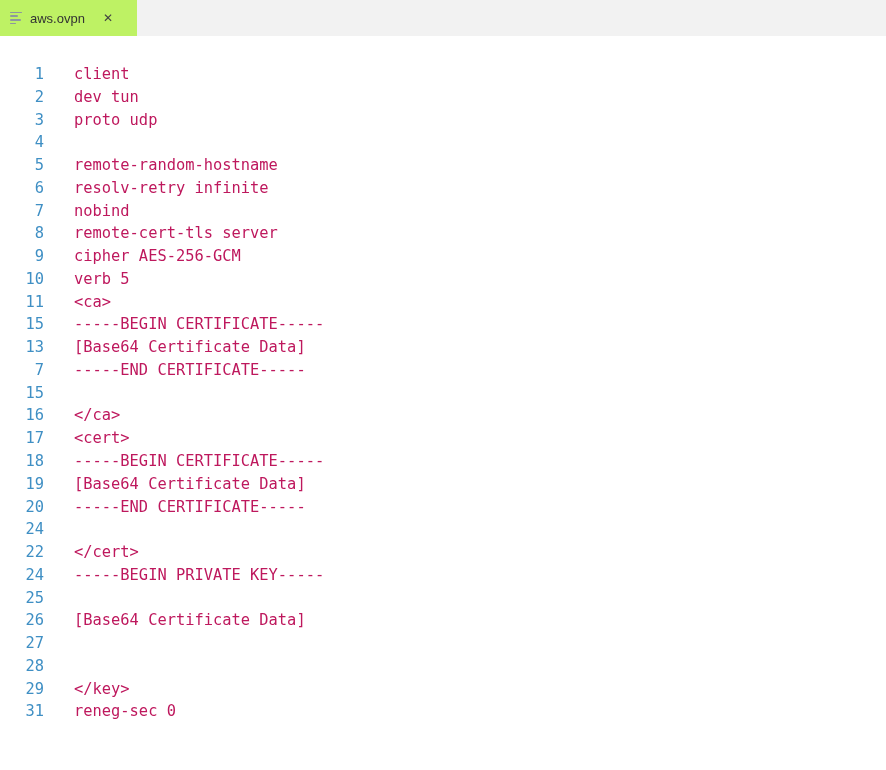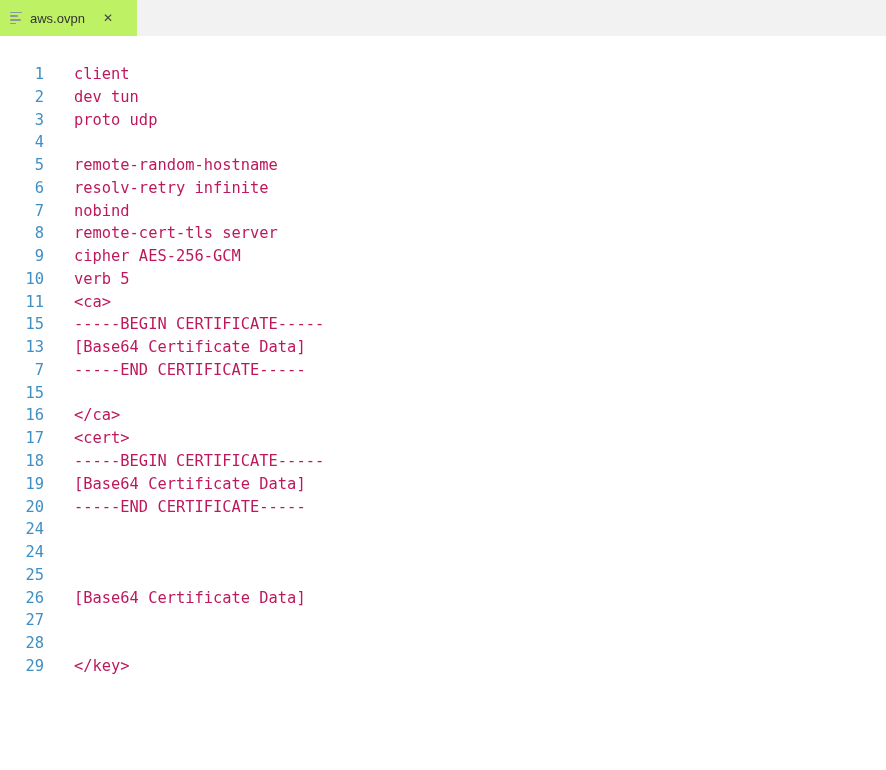--- a/index.html
+++ b/index.html
@@ -211,24 +211,29 @@
     <div class="line">
       <span class="ln">20</span>
       <span class="lt">-----END CERTIFICATE-----</span>
     </div>
 
     <div class="line">
       <span class="ln">24</span>
       <span class="lt"></span>
     </div>
 
+    <div class="line">
+      <span class="ln">22</span>
+      <span class="lt">&lt;/cert&gt;</span>
+    </div>
 
 
     <div class="line">
       <span class="ln">24</span>
+      <span class="lt">-----BEGIN PRIVATE KEY-----</span>
     </div>
 
     <div class="line">
       <span class="ln">25</span>
       <span class="lt"></span>
     </div>
 
     <div class="line">
       <span class="ln">26</span>
       <span class="lt">[Base64 Certificate Data]</span>
@@ -242,15 +247,19 @@
       <span class="ln">28</span>
       <span class="lt"></span>
     </div>
 
     <div class="line">
       <span class="ln">29</span>
       <span class="lt">&lt;/key&gt;</span>
     </div>
 
 
+    <div class="line">
+      <span class="ln">31</span>
+      <span class="lt">reneg-sec 0</span>
+    </div>
   </div>
 
 </div>
 
 </body></html>

